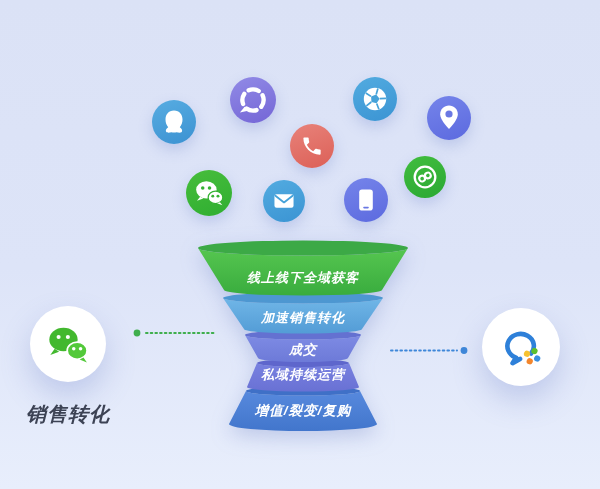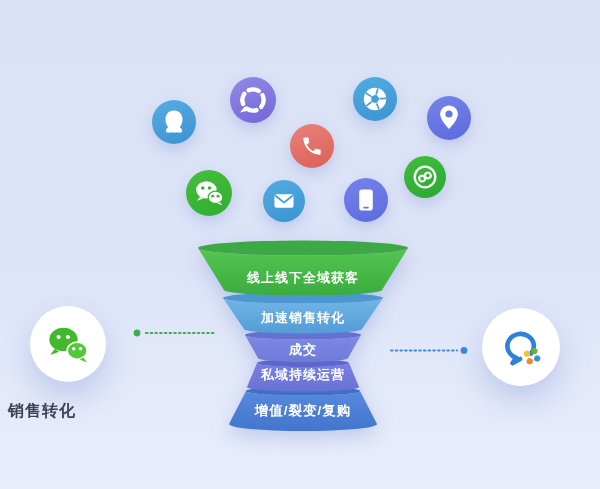--- a/index.html
+++ b/index.html
@@ -1,19 +1,20 @@
 <!DOCTYPE html>
 <html><head>
 <meta charset="utf-8">
 <style>
   html,body{margin:0;padding:0;}
   .stage{
     position:relative;width:600px;height:489px;overflow:hidden;
     background:linear-gradient(180deg,#dbe2f6 0%,#dde4f8 55%,#e8eefc 100%);
     font-family:"Liberation Sans",sans-serif;
+    font-style:italic;
   }
   .icon{
     position:absolute;border-radius:50%;
     box-shadow:0 6px 14px rgba(108,128,200,.28);
     display:flex;align-items:center;justify-content:center;
   }
   .icon svg{width:100%;height:100%;display:block;}
   .icon-qq      {left:152px;top:100px;width:44px;height:44px;background:linear-gradient(160deg,#57ace1,#3c92d2);}
   .icon-community{left:230px;top:77px;width:46px;height:46px;background:linear-gradient(160deg,#918ae6,#7466d6);}
   .icon-phone   {left:290px;top:124px;width:44px;height:44px;background:linear-gradient(160deg,#e8827a,#dc6057);}
@@ -25,22 +26,22 @@
   .icon-mobile  {left:344px;top:178px;width:44px;height:44px;background:linear-gradient(160deg,#7584ea,#5c6adf);}
   .endpoint-circle{
     position:absolute;border-radius:50%;background:#ffffff;
     box-shadow:0 14px 30px rgba(105,125,200,.30);
     display:flex;align-items:center;justify-content:center;
   }
   .endpoint-left {left:30px;top:306px;width:76px;height:76px;}
   .endpoint-right{left:482px;top:308px;width:78px;height:78px;}
   .endpoint-circle svg{width:72%;height:72%;display:block;}
   .endpoint-label{
-    position:absolute;width:120px;
-    font-size:16px;font-weight:bold;color:#3c4254;letter-spacing:1px;
+    position:absolute;width:120px;text-align:center;
+    font-size:20px;font-weight:bold;color:#3c4254;letter-spacing:1px;
   }
   .label-left {left:8px;top:401px;}
   .label-right{left:461px;top:401px;}
   .scene-svg{position:absolute;left:0;top:0;}
   .funnel-text{
     fill:#ffffff;font-family:"Liberation Sans",sans-serif;
     font-weight:bold;letter-spacing:1px;
   }
 </style>
 </head>

